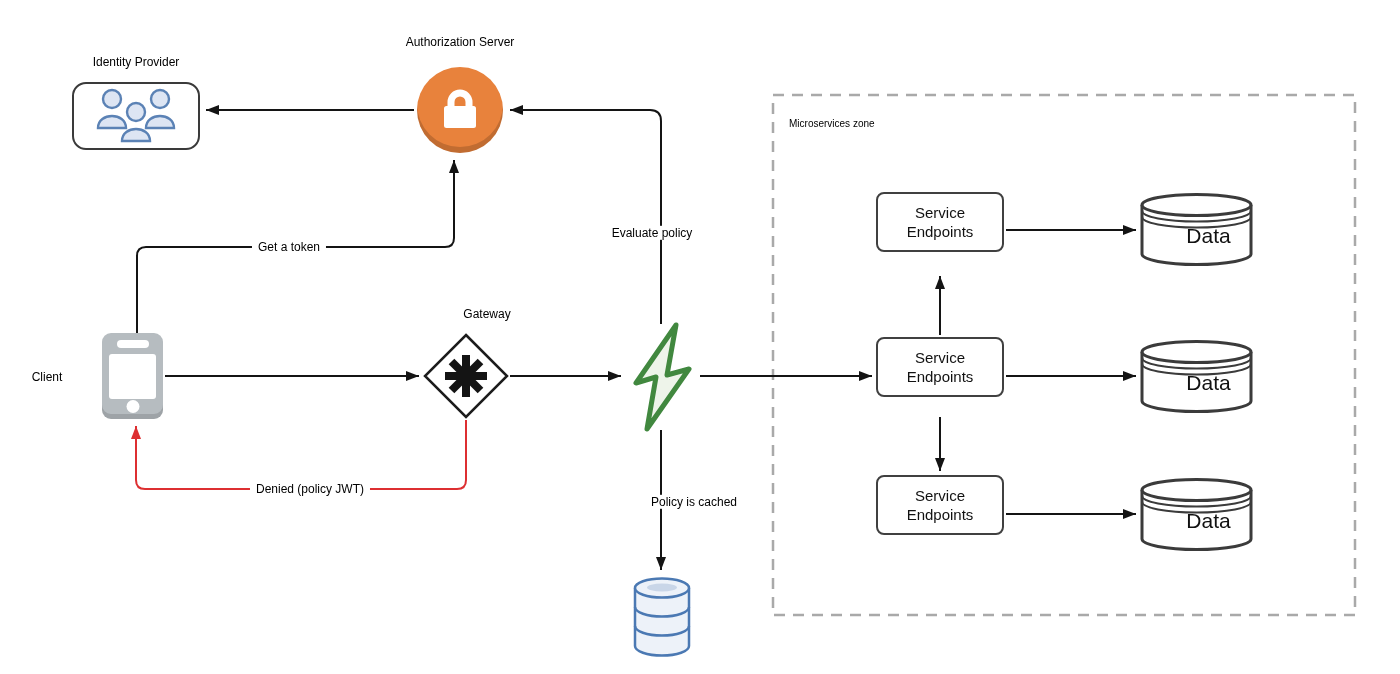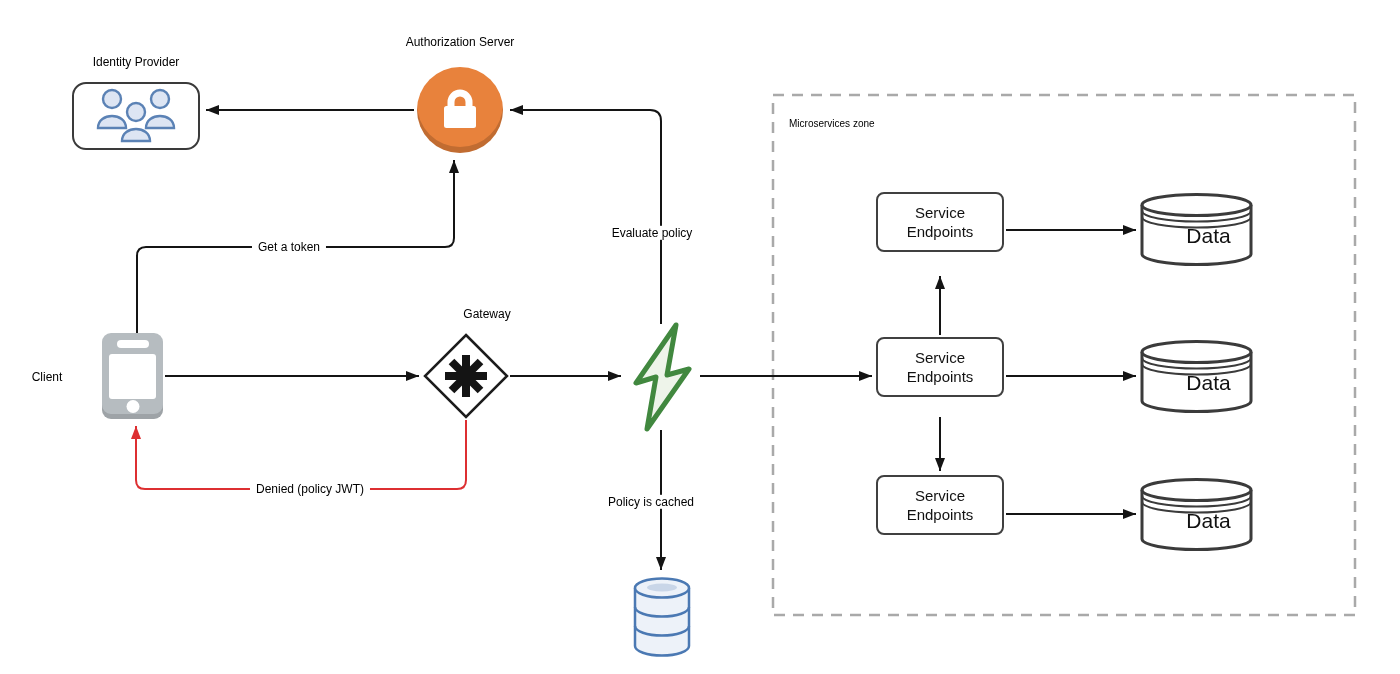--- a/index.html
+++ b/index.html
@@ -175,16 +175,16 @@
       <path d="M2,13 V62 A54.5,10.5 0 0 0 111,62 V13" fill="#ffffff" stroke="#3b3b3b" stroke-width="3"></path>
       <ellipse cx="56.5" cy="13" rx="54.5" ry="10.5" fill="#ffffff" stroke="#3b3b3b" stroke-width="3"></ellipse>
       <path d="M2,19 A54.5,10.5 0 0 0 111,19" fill="none" stroke="#3b3b3b" stroke-width="2"></path>
       <path d="M2,25 A54.5,10.5 0 0 0 111,25" fill="none" stroke="#3b3b3b" stroke-width="2"></path>
     </svg>
     <div class="cyl-label">Data</div>
   </div>
 
   <div class="lbl on-line" style="left:289px;top:247px;">Get a token</div>
   <div class="lbl on-line" style="left:652px;top:233px;">Evaluate policy</div>
-  <div class="lbl on-line" style="left:651px;top:502px;">Policy is cached</div>
+  <div class="lbl on-line" style="left:694px;top:502px;">Policy is cached</div>
   <div class="lbl on-line" style="left:310px;top:489px;">Denied (policy JWT)</div>
 
 </div>
 
 </body></html>

